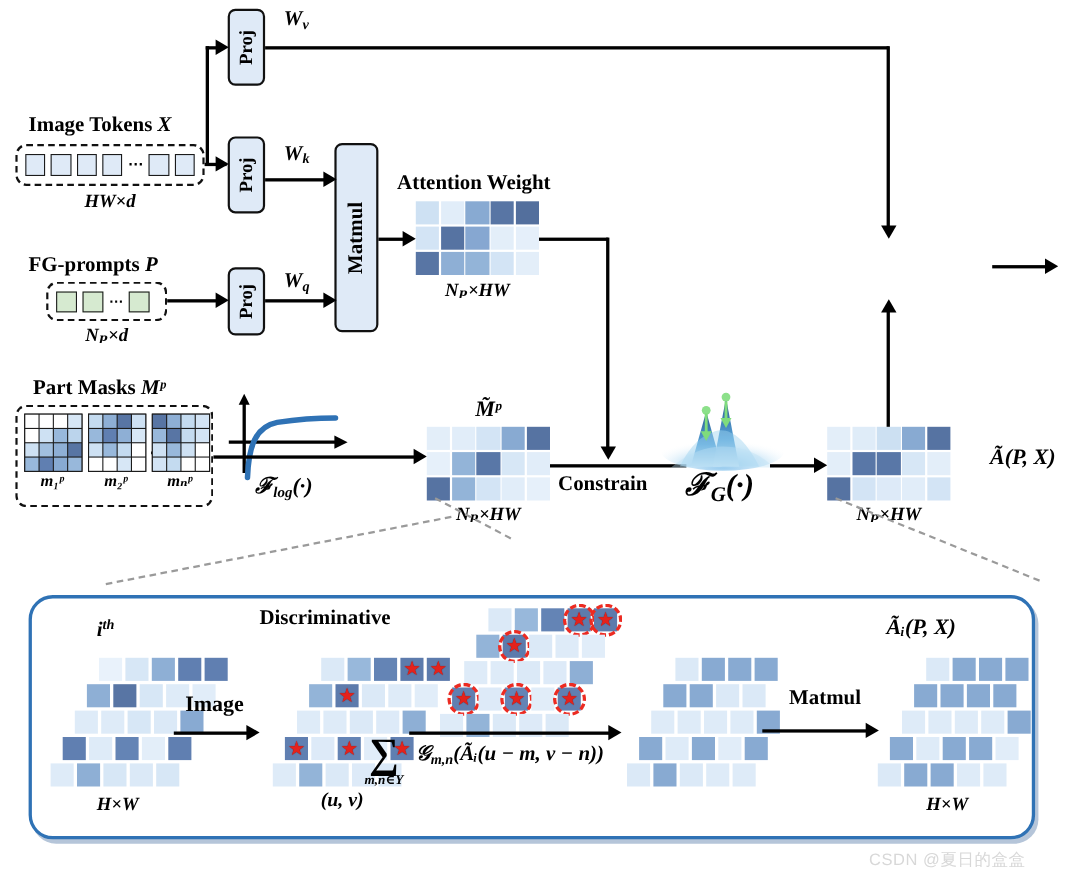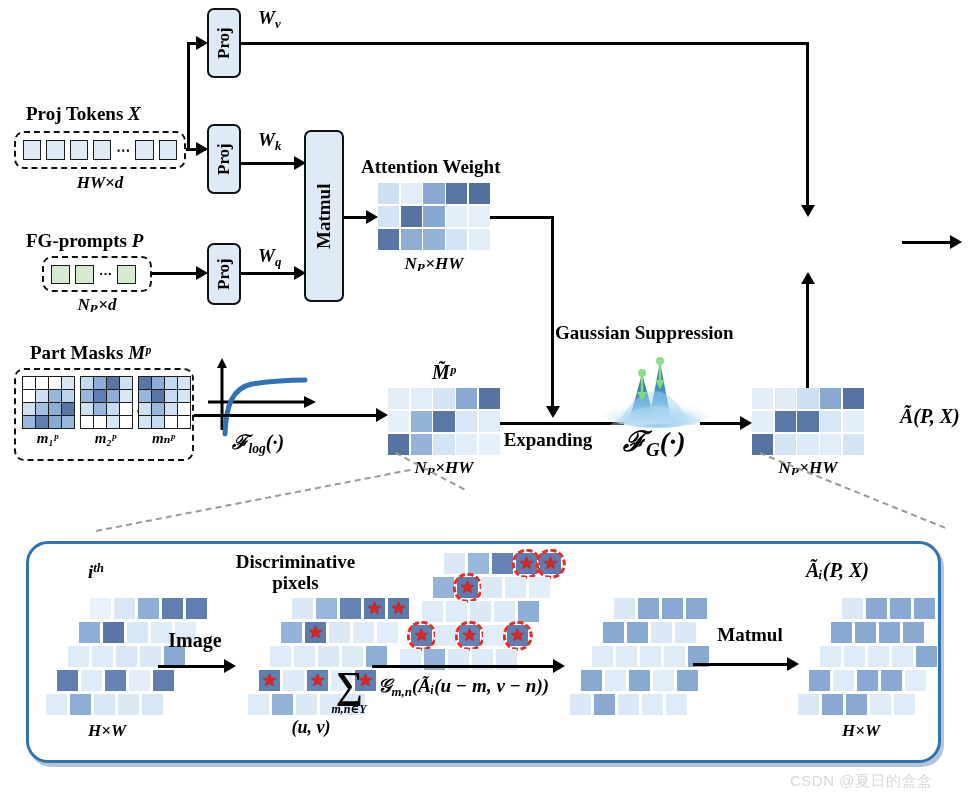--- a/index.html
+++ b/index.html
@@ -74,21 +74,21 @@
 
   .sub{font-size:.68em;vertical-align:-.28em;}
   .sup{font-size:.68em;vertical-align:.45em;}
 </style>
 </head>
 <body>
 
 <div id="stage">
 
   <div class="abs lbl" style="left:26px;top:104px;font-size:19px;">
-    <span>Proj Tokens</span>
+    <span>Image Tokens</span>
     <span class="ital">X</span>
   </div>
   <div class="dashbox abs" style="left:14px;top:131px;width:172px;height:38px;">
     <div style="display:flex;align-items:center;gap:5px;height:100%;padding:0 7px;box-sizing:border-box;">
       <div class="tok blue" style="width:20px;height:20px;"></div>
       <div class="tok blue" style="width:20px;height:20px;"></div>
       <div class="tok blue" style="width:20px;height:20px;"></div>
       <div class="tok blue" style="width:20px;height:20px;"></div>
       <span style="font-size:14px;font-weight:bold;">⋯</span>
       <div class="tok blue" style="width:20px;height:20px;"></div>
@@ -270,23 +270,22 @@
       <div class="cell" style="background: rgb(225, 237, 249);"></div>
       <div class="cell" style="background: rgb(86, 115, 162);"></div>
       <div class="cell" style="background: rgb(147, 180, 216);"></div>
       <div class="cell" style="background: rgb(211, 228, 245);"></div>
       <div class="cell" style="background: rgb(225, 237, 249);"></div>
       <div class="cell" style="background: rgb(230, 240, 250);"></div>
     </div>
   <div class="abs lbl ital ctr" style="left:388px;top:459px;width:112px;font-size:17px;">Nₚ×HW</div>
 
   <div class="ln hln abs" style="left:500px;top:422px;width:124px;"></div>
-  <div class="abs lbl ctr" style="left:490px;top:430px;width:116px;font-size:19px;">Expanding</div>
-
-  <div class="abs lbl" style="left:555px;top:323px;font-size:19px;">Gaussian Suppression</div>
+  <div class="abs lbl ctr" style="left:490px;top:430px;width:116px;font-size:19px;">Constrain</div>
+
 
   <div class="abs" style="left:598px;top:352px;width:118px;height:78px;">
     <svg width="118" height="78" viewBox="0 0 118 78">
       <defs>
         <radialGradient id="gblur" cx="50%" cy="85%" r="62%">
           <stop offset="0%" stop-color="#6fb6e8" stop-opacity="0.85"></stop>
           <stop offset="55%" stop-color="#a9d6f2" stop-opacity="0.5"></stop>
           <stop offset="100%" stop-color="#ffffff" stop-opacity="0"></stop>
         </radialGradient>
         <linearGradient id="pk" x1="0" y1="0" x2="0" y2="1">
@@ -389,21 +388,20 @@
       </div>
     </div>
   <div class="abs lbl ital ctr" style="left:46px;top:722px;width:122px;font-size:17px;">H×W</div>
 
   <div class="abs lbl ctr" style="left:155px;top:630px;width:80px;font-size:20px;">Image</div>
   <div class="ln hln abs" style="left:158px;top:665px;width:70px;"></div>
   <div class="arrowR" style="left:224px;top:659px;"></div>
 
   <div class="abs lbl ctr" style="left:208px;top:551px;width:175px;font-size:19px;line-height:1.12;">
     <div>Discriminative</div>
-    <div>pixels</div>
   </div>
   <div class="skewwrap" id="sk-disc" style="left: 248px; top: 598px; width: 175px; height: 120px;">
       <div class="skewrow" style="margin-left: 44px; margin-bottom: 3px; position: relative;">
         <div class="skewcell" style="width: 21px; height: 21px; background: rgb(219, 233, 247); position: relative;"></div>
         <div class="skewcell" style="width: 21px; height: 21px; background: rgb(152, 184, 219); position: relative;"></div>
         <div class="skewcell" style="width: 21px; height: 21px; background: rgb(100, 132, 181); position: relative;"></div>
         <div class="skewcell" style="width: 21px; height: 21px; background: rgb(93, 123, 172); position: relative;">
           <span class="star" style="left: 50%; top: 50%; transform: translate(-50%, -50%); font-size: 17.85px;">★</span>
         </div>
         <div class="skewcell" style="width: 21px; height: 21px; background: rgb(93, 123, 172); position: relative;">

